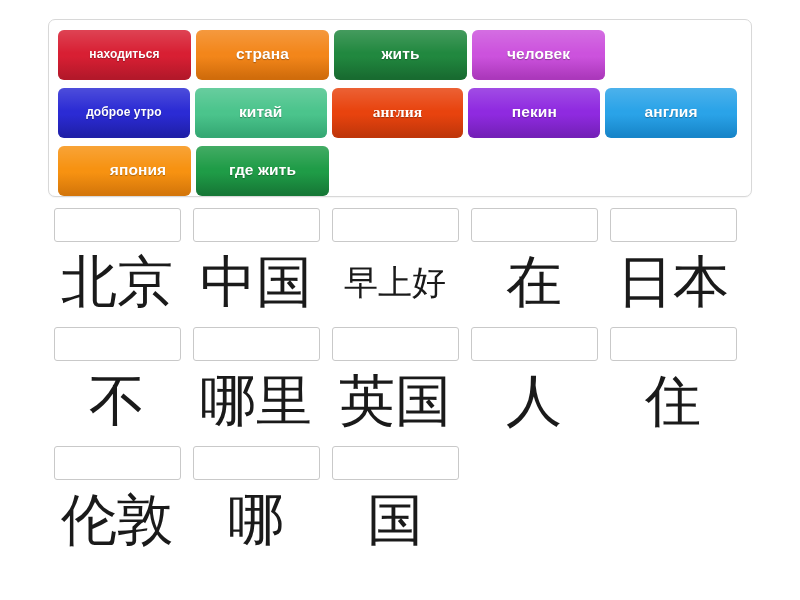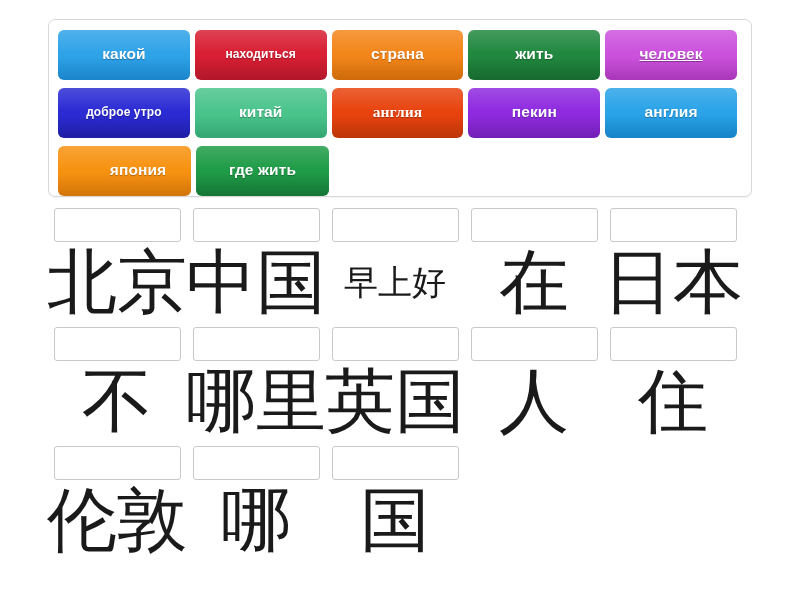--- a/index.html
+++ b/index.html
@@ -95,38 +95,37 @@
     background: #ffffff;
     cursor: pointer;
   }
   .hanzi {
     margin-top: 2px;
     height: 76px;
     display: flex;
     align-items: center;
     justify-content: center;
     color: #1a1a1a;
-    font-size: 70px;
+    font-size: 56px;
     line-height: 1;
     font-family: "DejaVu Sans", "Liberation Sans", sans-serif;
     white-space: nowrap;
     user-select: none;
   }
   .hanzi.len3 { font-size: 34px; }
 </style>
 </head>
 <body>
 
 <div id="word-bank">
     <div class="bank-row">
-      <div class="tile" style="background: linear-gradient(rgb(47, 163, 232) 0%, rgb(47, 163, 232) 55%, rgb(27, 134, 204) 100%); border-bottom: 2px solid rgb(27, 134, 204);">какой</div>
       <div class="tile small" style="background: linear-gradient(rgb(216, 31, 51) 0%, rgb(216, 31, 51) 55%, rgb(179, 24, 42) 100%); border-bottom: 2px solid rgb(179, 24, 42);">находиться</div>
       <div class="tile" style="background: linear-gradient(rgb(243, 134, 26) 0%, rgb(243, 134, 26) 55%, rgb(208, 108, 11) 100%); border-bottom: 2px solid rgb(208, 108, 11);">страна</div>
       <div class="tile" style="background: linear-gradient(rgb(33, 136, 63) 0%, rgb(33, 136, 63) 55%, rgb(24, 107, 48) 100%); border-bottom: 2px solid rgb(24, 107, 48);">жить</div>
-      <div class="tile" style="background: linear-gradient(rgb(204, 82, 221) 0%, rgb(204, 82, 221) 55%, rgb(171, 56, 187) 100%); border-bottom: 2px solid rgb(171, 56, 187); text-decoration: underline;">человек</div>
+      <div class="tile" style="background: linear-gradient(rgb(204, 82, 221) 0%, rgb(204, 82, 221) 55%, rgb(171, 56, 187) 100%); border-bottom: 2px solid rgb(171, 56, 187);">человек</div>
     </div>
     <div class="bank-row">
       <div class="tile small" style="background: linear-gradient(rgb(43, 43, 212) 0%, rgb(43, 43, 212) 55%, rgb(31, 31, 168) 100%); border-bottom: 2px solid rgb(31, 31, 168);">доброе утро</div>
       <div class="tile" style="background: linear-gradient(rgb(75, 196, 140) 0%, rgb(75, 196, 140) 55%, rgb(52, 168, 115) 100%); border-bottom: 2px solid rgb(52, 168, 115);">китай</div>
       <div class="tile" style="background: linear-gradient(rgb(232, 67, 14) 0%, rgb(232, 67, 14) 55%, rgb(192, 54, 10) 100%); border-bottom: 2px solid rgb(192, 54, 10); font-family: Liberation Serif, serif;">англия</div>
       <div class="tile" style="background: linear-gradient(rgb(143, 42, 224) 0%, rgb(143, 42, 224) 55%, rgb(116, 32, 184) 100%); border-bottom: 2px solid rgb(116, 32, 184);">пекин</div>
       <div class="tile" style="background: linear-gradient(rgb(42, 163, 232) 0%, rgb(42, 163, 232) 55%, rgb(23, 133, 201) 100%); border-bottom: 2px solid rgb(23, 133, 201);">англия</div>
     </div>
     <div class="bank-row">
       <div class="tile" style="background: linear-gradient(rgb(247, 146, 17) 0%, rgb(247, 146, 17) 55%, rgb(212, 118, 10) 100%); border-bottom: 2px solid rgb(212, 118, 10); padding-left: 27px;">япония</div>

